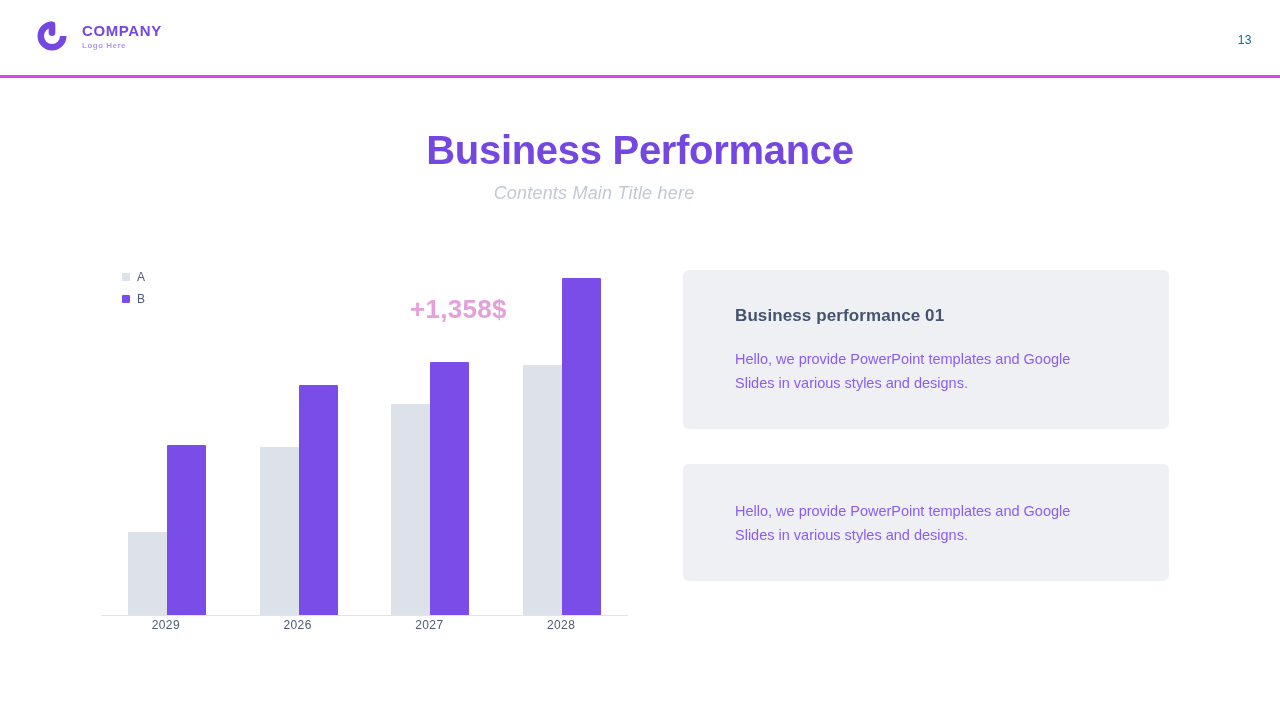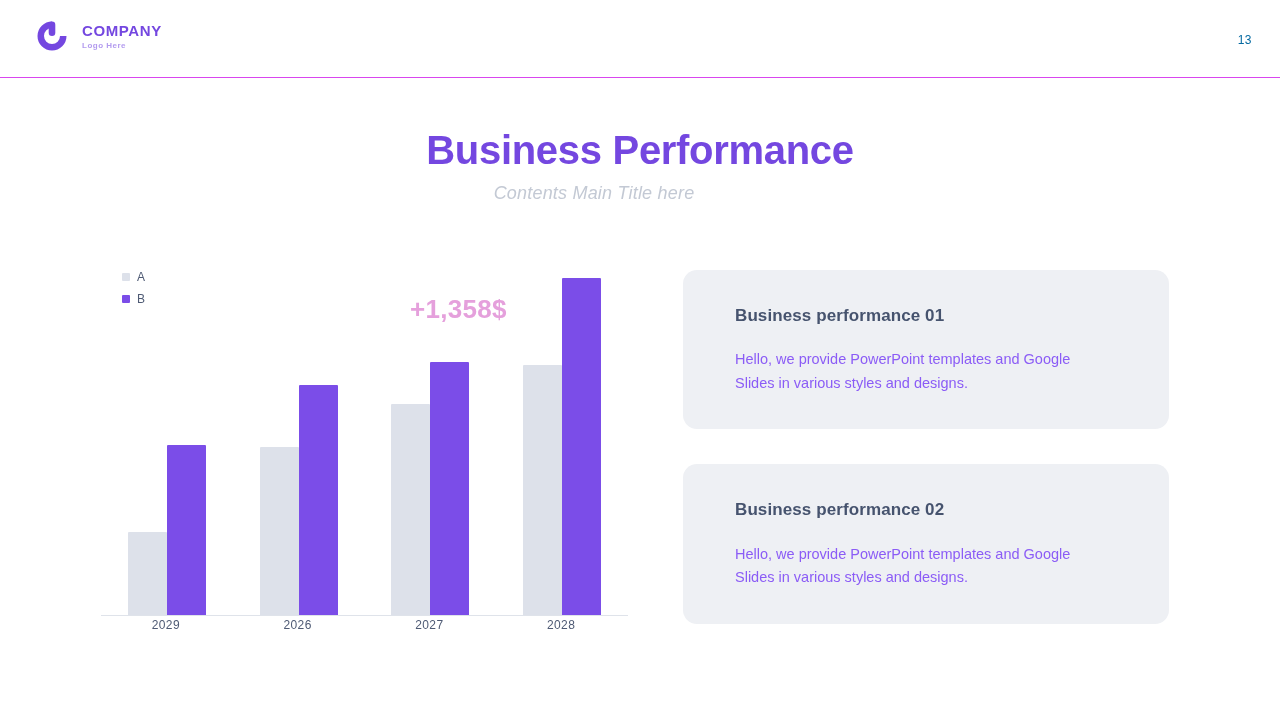--- a/index.html
+++ b/index.html
@@ -16,21 +16,21 @@
     position: relative;
     -webkit-font-smoothing: antialiased;
   }
 
   
   .slide-header {
     position: absolute;
     left: 0; top: 0;
     width: 1280px;
     height: 78px;
-    border-bottom: 1px solid #d946ef;
+    border-bottom: 3px solid #d946ef;
     box-sizing: border-box;
   }
   .brand {
     position: absolute;
     left: 33px;
     top: 17px;
     display: flex;
     align-items: center;
     gap: 11px;
   }
@@ -191,21 +191,21 @@
   
   .cards {
     position: absolute;
     left: 683px;
     top: 270px;
     width: 486px;
   }
   .info-card {
     width: 486px;
     background: #eef0f4;
-    border-radius: 14px;
+    border-radius: 6px;
     box-sizing: border-box;
     padding: 36px 52px 34px 52px;
   }
   .info-card + .info-card { margin-top: 35px; }
   .card-title {
     font-size: 17px;
     font-weight: bold;
     color: #46536e;
     letter-spacing: 0.1px;
     margin: 0 0 22px 0;
@@ -285,16 +285,15 @@
     <span class="x-label">2028</span>
   </div>
 </div>
 
 <div class="cards">
   <div class="info-card">
     <div class="card-title">Business performance 01</div>
     <div class="card-body">Hello, we provide PowerPoint templates and Google Slides in various styles and designs.</div>
   </div>
   <div class="info-card">
-    <div class="card-title">Business performance 02</div>
     <div class="card-body">Hello, we provide PowerPoint templates and Google Slides in various styles and designs.</div>
   </div>
 </div>
 
 </body></html>

